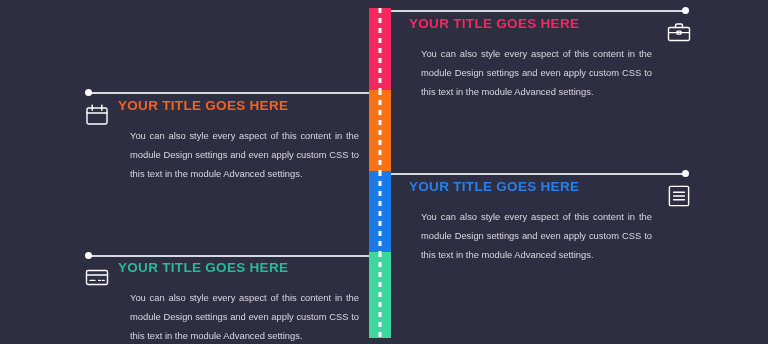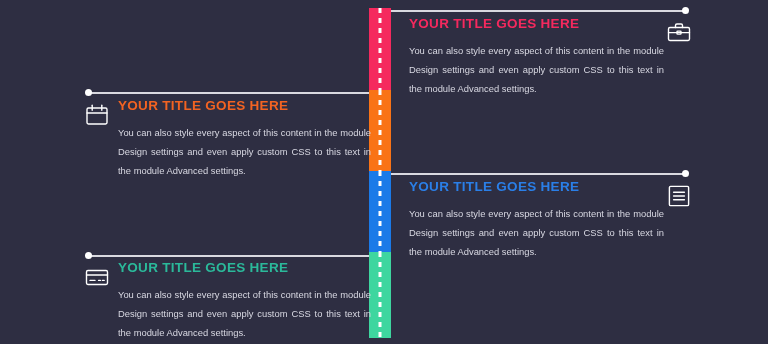--- a/index.html
+++ b/index.html
@@ -80,21 +80,21 @@
     font-weight: bold;
     letter-spacing: 0.3px;
     margin: 0 0 9px 0;
     line-height: 1.1;
   }
   .block-body {
     font-size: 9.4px;
     line-height: 2.05;
     color: #d8d8e2;
     text-align: justify;
-    margin: 0;
+    margin: 12px;
     font-weight: normal;
   }
 
   
   .icon-slot {
     position: absolute;
     width: 26px;
     height: 26px;
     z-index: 5;
   }

